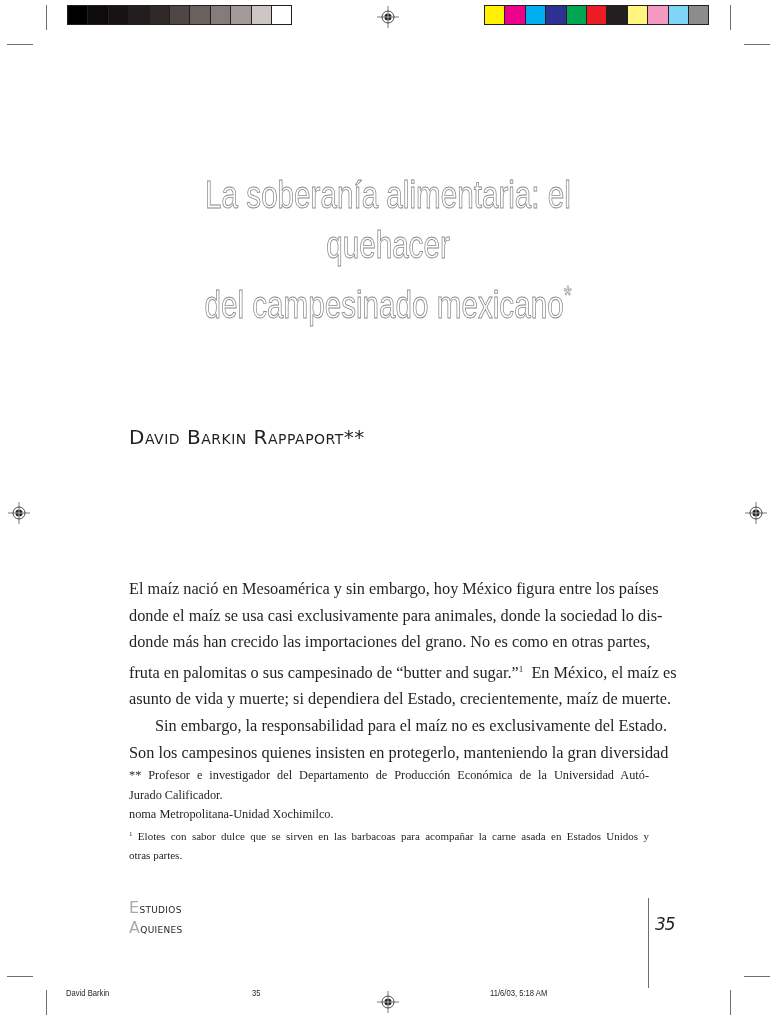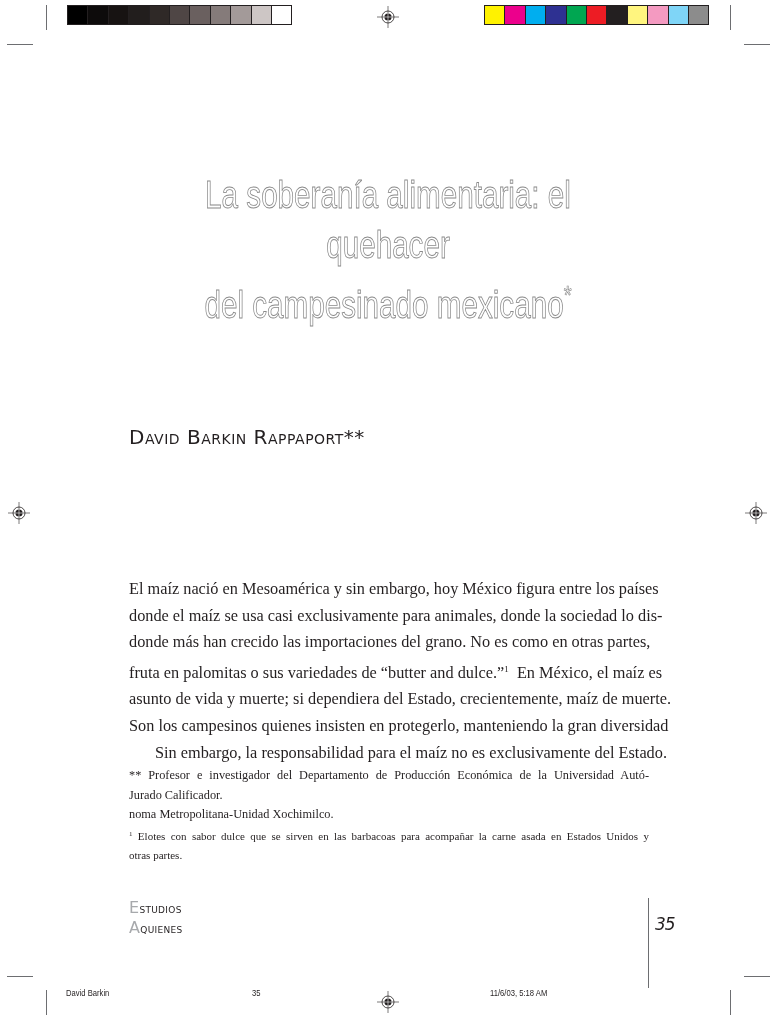--- a/index.html
+++ b/index.html
@@ -172,24 +172,24 @@
   <div>La soberanía alimentaria: el quehacer</div>
   <div><span>del campesinado mexicano</span><span class="star">*</span></div>
 </div>
 
 <div class="author"><span>David Barkin Rappaport</span><span>**</span></div>
 
 <div class="body-text">
   <span class="line">El maíz nació en Mesoamérica y sin embargo, hoy México figura entre los países</span>
   <span class="line">donde el maíz se usa casi exclusivamente para animales, donde la sociedad lo dis-</span>
   <span class="line">donde más han crecido las importaciones del grano. No es como en otras partes,</span>
-  <span class="line"><span>fruta en palomitas o sus variedades de “butter and dulce.”</span><sup>1</sup><span style="white-space:pre;">  En México, el maíz es</span></span>
+  <span class="line"><span>fruta en palomitas o sus campesinado de “butter and sugar.”</span><sup>1</sup><span style="white-space:pre;">  En México, el maíz es</span></span>
   <span class="line last">asunto de vida y muerte; si dependiera del Estado, crecientemente, maíz de muerte.</span>
+  <span class="line indent">Sin embargo, la responsabilidad para el maíz no es exclusivamente del Estado.</span>
   <span class="line">Son los campesinos quienes insisten en protegerlo, manteniendo la gran diversidad</span>
-  <span class="line indent">Sin embargo, la responsabilidad para el maíz no es exclusivamente del Estado.</span>
 </div>
 
 <div class="footnotes">
   <span class="line">** Profesor e investigador del Departamento de Producción Económica de la Universidad Autó-</span>
   <span class="line last">Jurado Calificador.</span>
   <span class="line last">noma Metropolitana-Unidad Xochimilco.</span>
   <span class="line small"><sup>1</sup><span> Elotes con sabor dulce que se sirven en las barbacoas para acompañar la carne asada en Estados Unidos y</span></span>
   <span class="line last small">otras partes.</span>
 </div>
 

